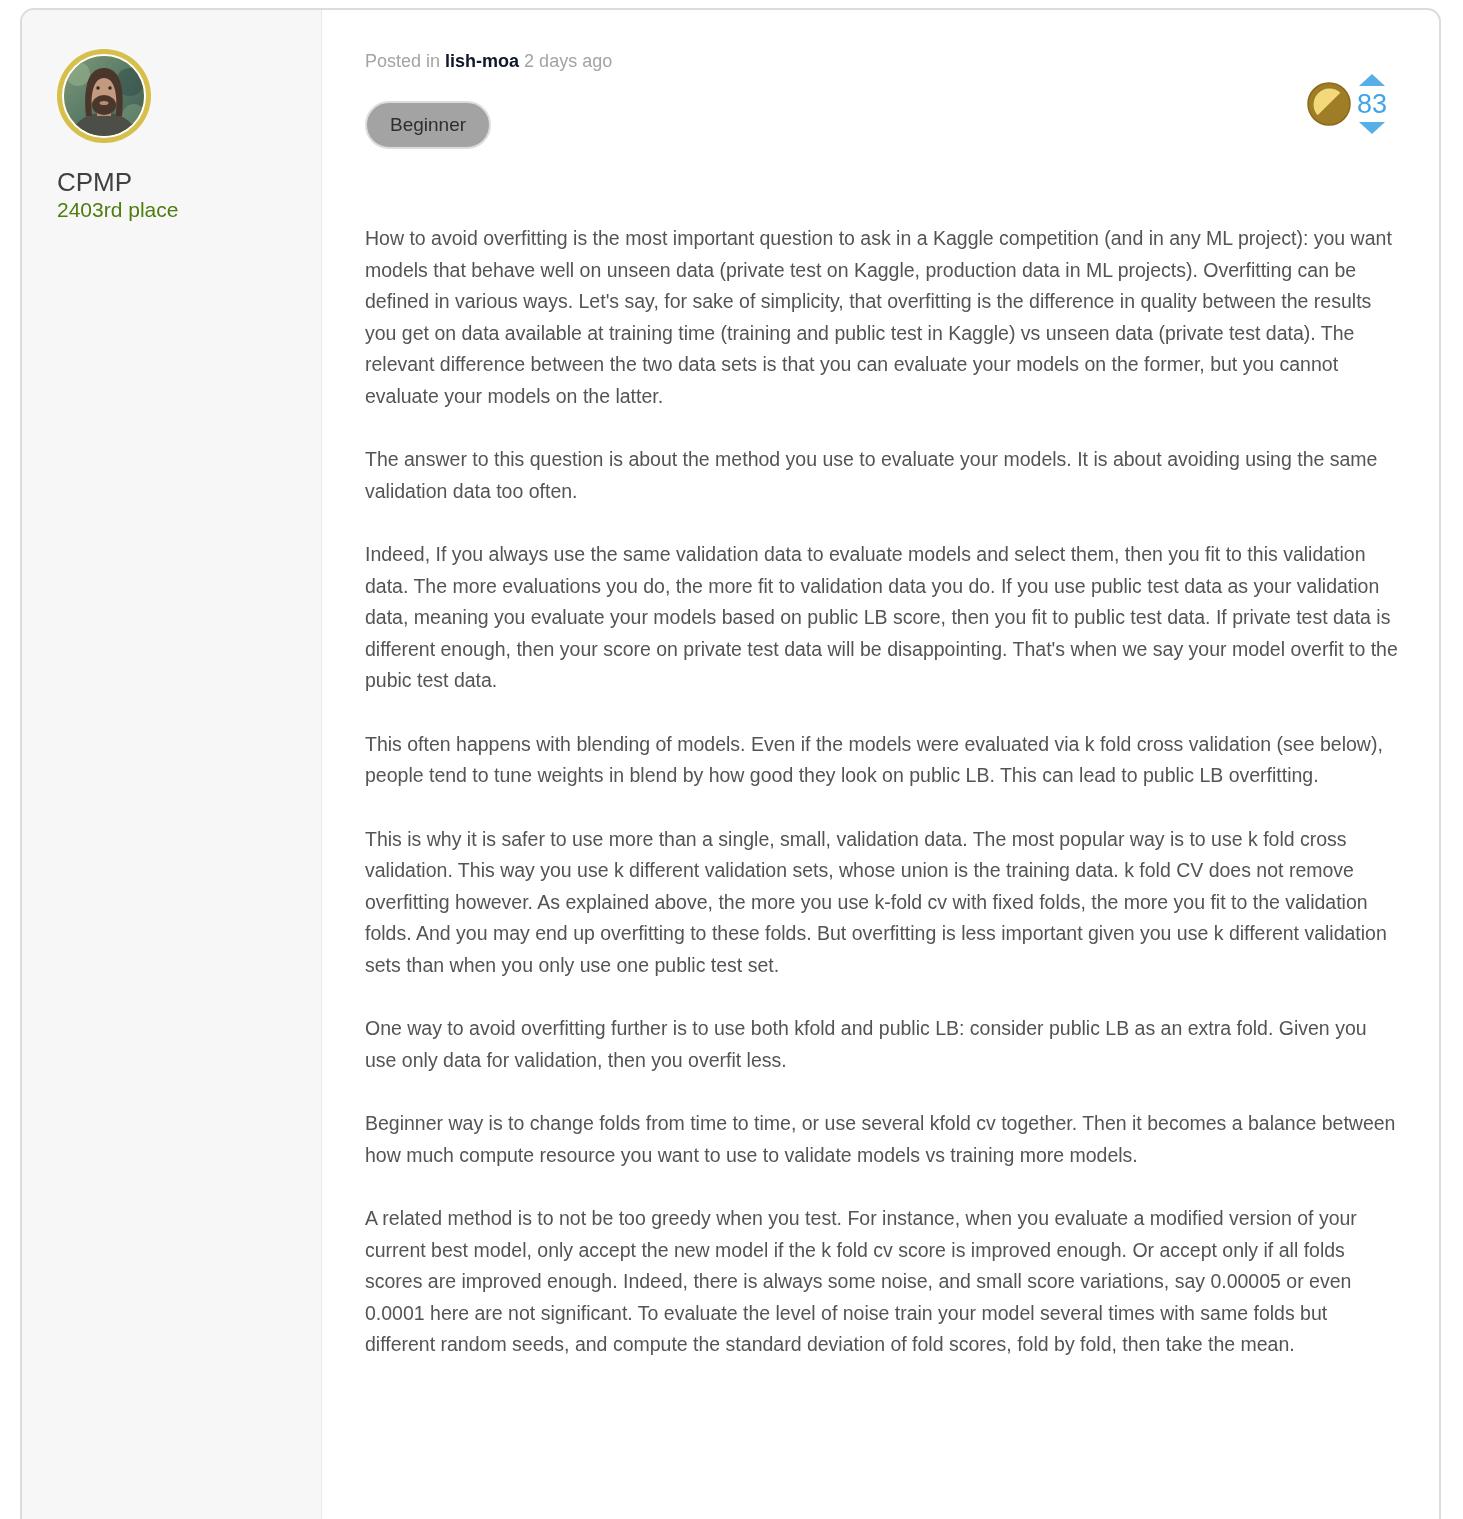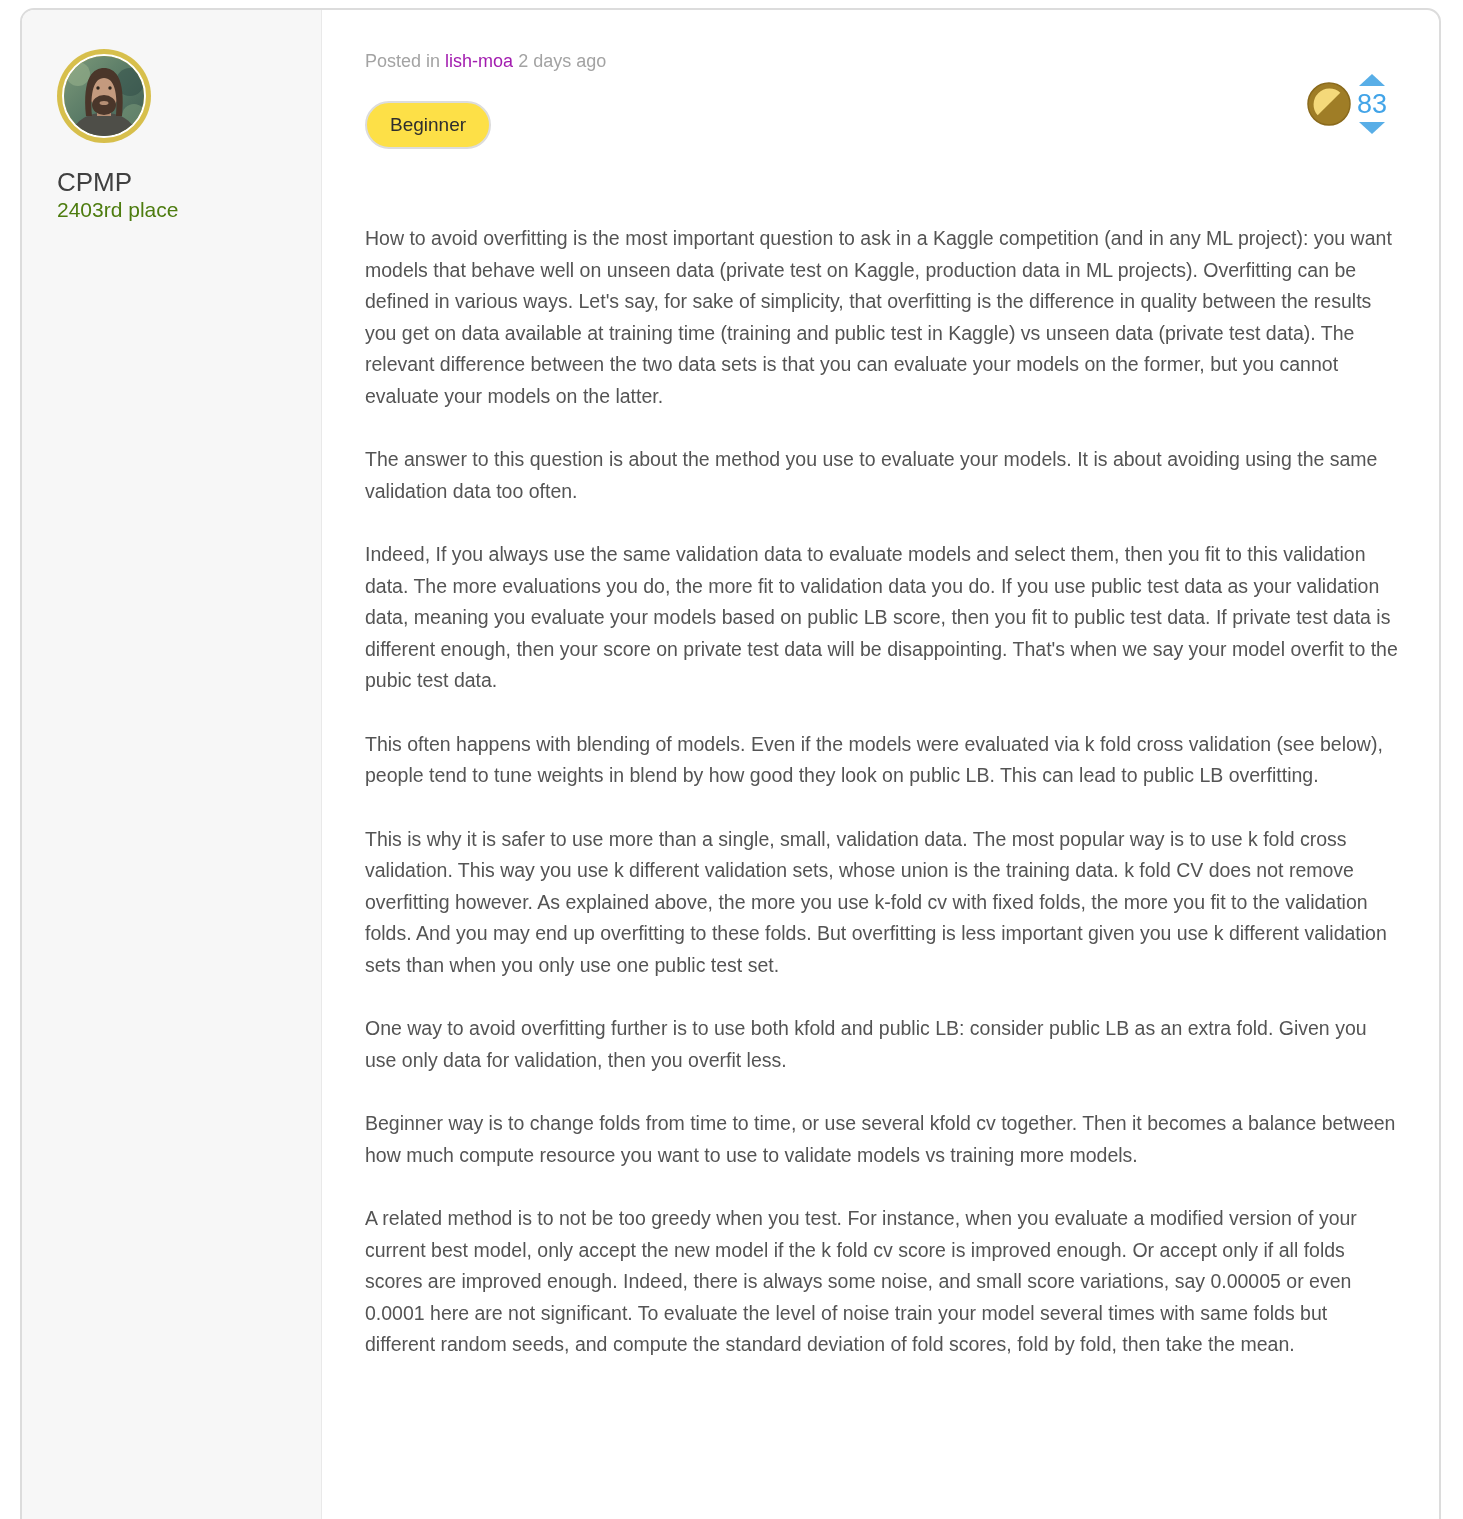--- a/index.html
+++ b/index.html
@@ -58,23 +58,24 @@
     font-weight:700;
     color:#3e3e3e;
     letter-spacing:-0.3px;
   }
   .posted {
     margin-top:13px;
     font-size:18px;
     color:#a3a3a3;
   }
   .forum-link {
-    color:#a21caf;
+    color:#0f172a;
     text-decoration:none;
     cursor:pointer;
+    font-weight:bold;
   }
   .vote-area {
     position:absolute; top:64px; right:52px;
     display:flex; align-items:center; gap:6px;
   }
   .vote-col { display:flex; flex-direction:column; align-items:center; }
   .arrow-up {
     width:0; height:0;
     border-left:13px solid transparent;
     border-right:13px solid transparent;
@@ -91,21 +92,21 @@
   .vote-count {
     font-size:27px;
     color:#42a4e8;
     line-height:1.05;
     margin:4px 0;
   }
   .tags { margin-top:29px; display:flex; gap:15px; }
   .tag {
     border:2px solid #dcdcdc;
     border-radius:26px;
-    background:#fde047;
+    background:#a3a3a3;
     padding:11px 23px;
     font-size:19px;
     color:#2e2e2e;
     cursor:pointer;
     white-space:nowrap;
   }
   .content {
     margin-top:74px;
     width:1034px;
     font-size:19.5px;

